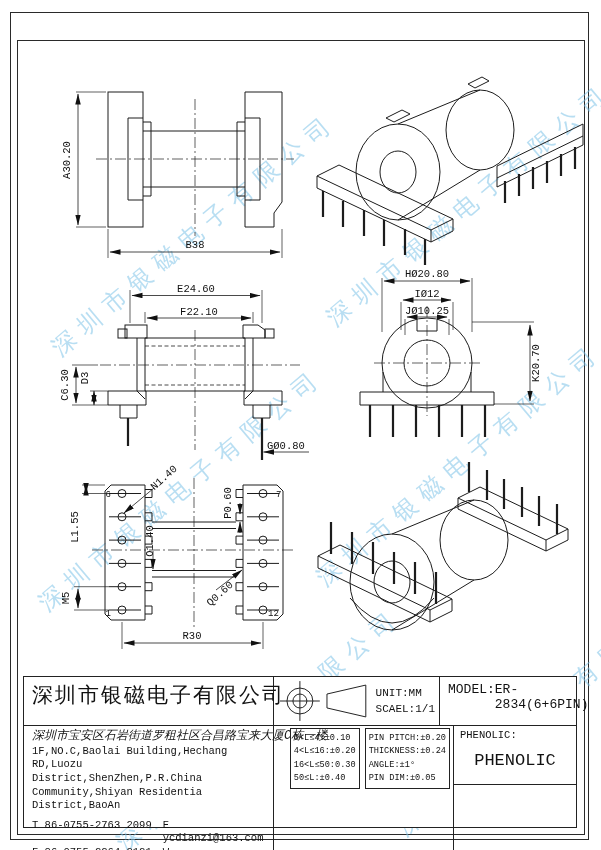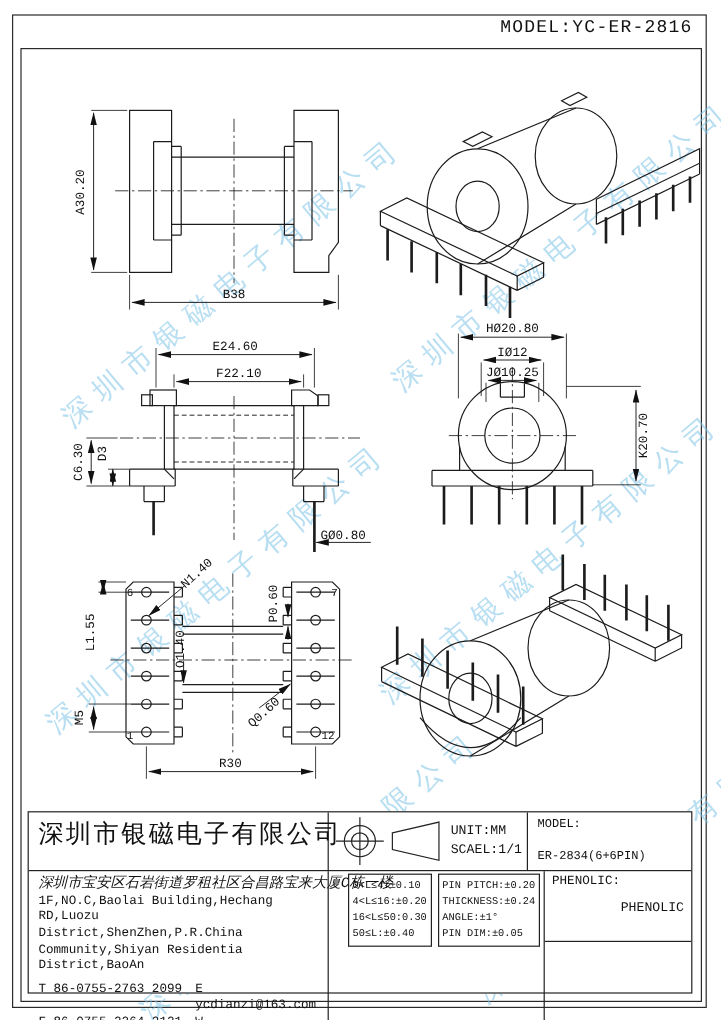--- a/index.html
+++ b/index.html
@@ -27,50 +27,49 @@
   .tblock{position:absolute;left:23px;top:676px;width:554px;height:152px;background:#fff;
           border:1.5px solid #222;box-sizing:border-box;z-index:3;display:flex;flex-direction:column;}
   .tb-row1{display:flex;height:60px;border-bottom:1px solid #222;}
   .tb-row2{display:flex;flex:1;}
   .cell{box-sizing:border-box;}
   .company-cell{width:250px;border-right:1px solid #222;padding:4px 6px 2px 8px;}
   .company-cn{font-size:21px;letter-spacing:2px;font-family:"Liberation Serif","DejaVu Serif",serif;white-space:nowrap;}
   .company-en{font-size:11.5px;margin-top:3px;white-space:nowrap;}
   .proj-cell{width:166px;border-right:1px solid #222;display:flex;align-items:center;padding:2px 4px;}
   .unit-lines{font-size:11px;line-height:1.5;margin-left:6px;}
-  .model-cell{flex:1;padding:5px 8px;display:flex;flex-direction:column;justify-content:space-between;font-size:10px;}
+  .model-cell{flex:1;padding:5px 8px;display:flex;flex-direction:row;justify-content:space-between;font-size:13px;}
   .addr-cell{width:250px;border-right:1px solid #222;padding:3px 6px 2px 8px;font-size:10.5px;line-height:1.3;}
   .addr-cn{font-size:12px;white-space:nowrap;letter-spacing:0px;font-style:italic;}
   .phone-grid{margin-top:6px;}
   .phone-row{display:flex;}
   .phone-row span:first-child{width:142px;}
   .tol-cell{width:180px;border-right:1px solid #222;padding:2px 3px;display:flex;flex-direction:column;}
   .tol-title{text-align:center;font-size:11px;margin:1px 0 3px 0;}
   .tol-boxes{display:flex;gap:5px;justify-content:flex-end;}
   .tol-box{border:1px solid #222;padding:3px 3px;font-size:8.6px;line-height:1.55;white-space:nowrap;}
   .mat-cell{flex:1;display:flex;flex-direction:column;font-size:10.5px;}
   .mat-top{height:52px;border-bottom:1px solid #222;padding:3px 6px;}
-  .mat-val{text-align:right;margin-top:10px;font-size:11px;}
+  .mat-val{text-align:center;margin-top:10px;font-size:17px;}
   .names{padding:3px 6px;line-height:1.45;font-size:10.5px;white-space:nowrap;}
 </style>
 </head>
 <body>
 
 <div class="page">
 
   <div class="wm" style="left:55px;top:335px;transform:rotate(-40deg);">深圳市银磁电子有限公司</div>
   <div class="wm" style="left:330px;top:305px;transform:rotate(-40deg);">深圳市银磁电子有限公司</div>
   <div class="wm" style="left:42px;top:590px;transform:rotate(-40deg);">深圳市银磁电子有限公司</div>
   <div class="wm" style="left:320px;top:565px;transform:rotate(-40deg);">深圳市银磁电子有限公司</div>
   <div class="wm" style="left:120px;top:830px;transform:rotate(-40deg);">深圳市银磁电子有限公司</div>
   <div class="wm" style="left:400px;top:815px;transform:rotate(-40deg);">深圳市银磁电子有限公司</div>
 
   <div class="outer-border"></div>
   <div class="inner-frame"></div>
-  <div class="model-top">MODEL:YC-ER-2816</div>
 
   <svg class="drawing" width="601" height="850" viewBox="0 0 601 850">
     <defs>
       <marker id="arrE" markerWidth="12" markerHeight="7" refX="10.5" refY="2.75" orient="auto" markerUnits="userSpaceOnUse">
         <path d="M0,0 L11,2.75 L0,5.5 Z" fill="#111"></path>
       </marker>
       <marker id="arrS" markerWidth="12" markerHeight="7" refX="10.5" refY="2.75" orient="auto-start-reverse" markerUnits="userSpaceOnUse">
         <path d="M0,0 L11,2.75 L0,5.5 Z" fill="#111"></path>
       </marker>
     </defs>

